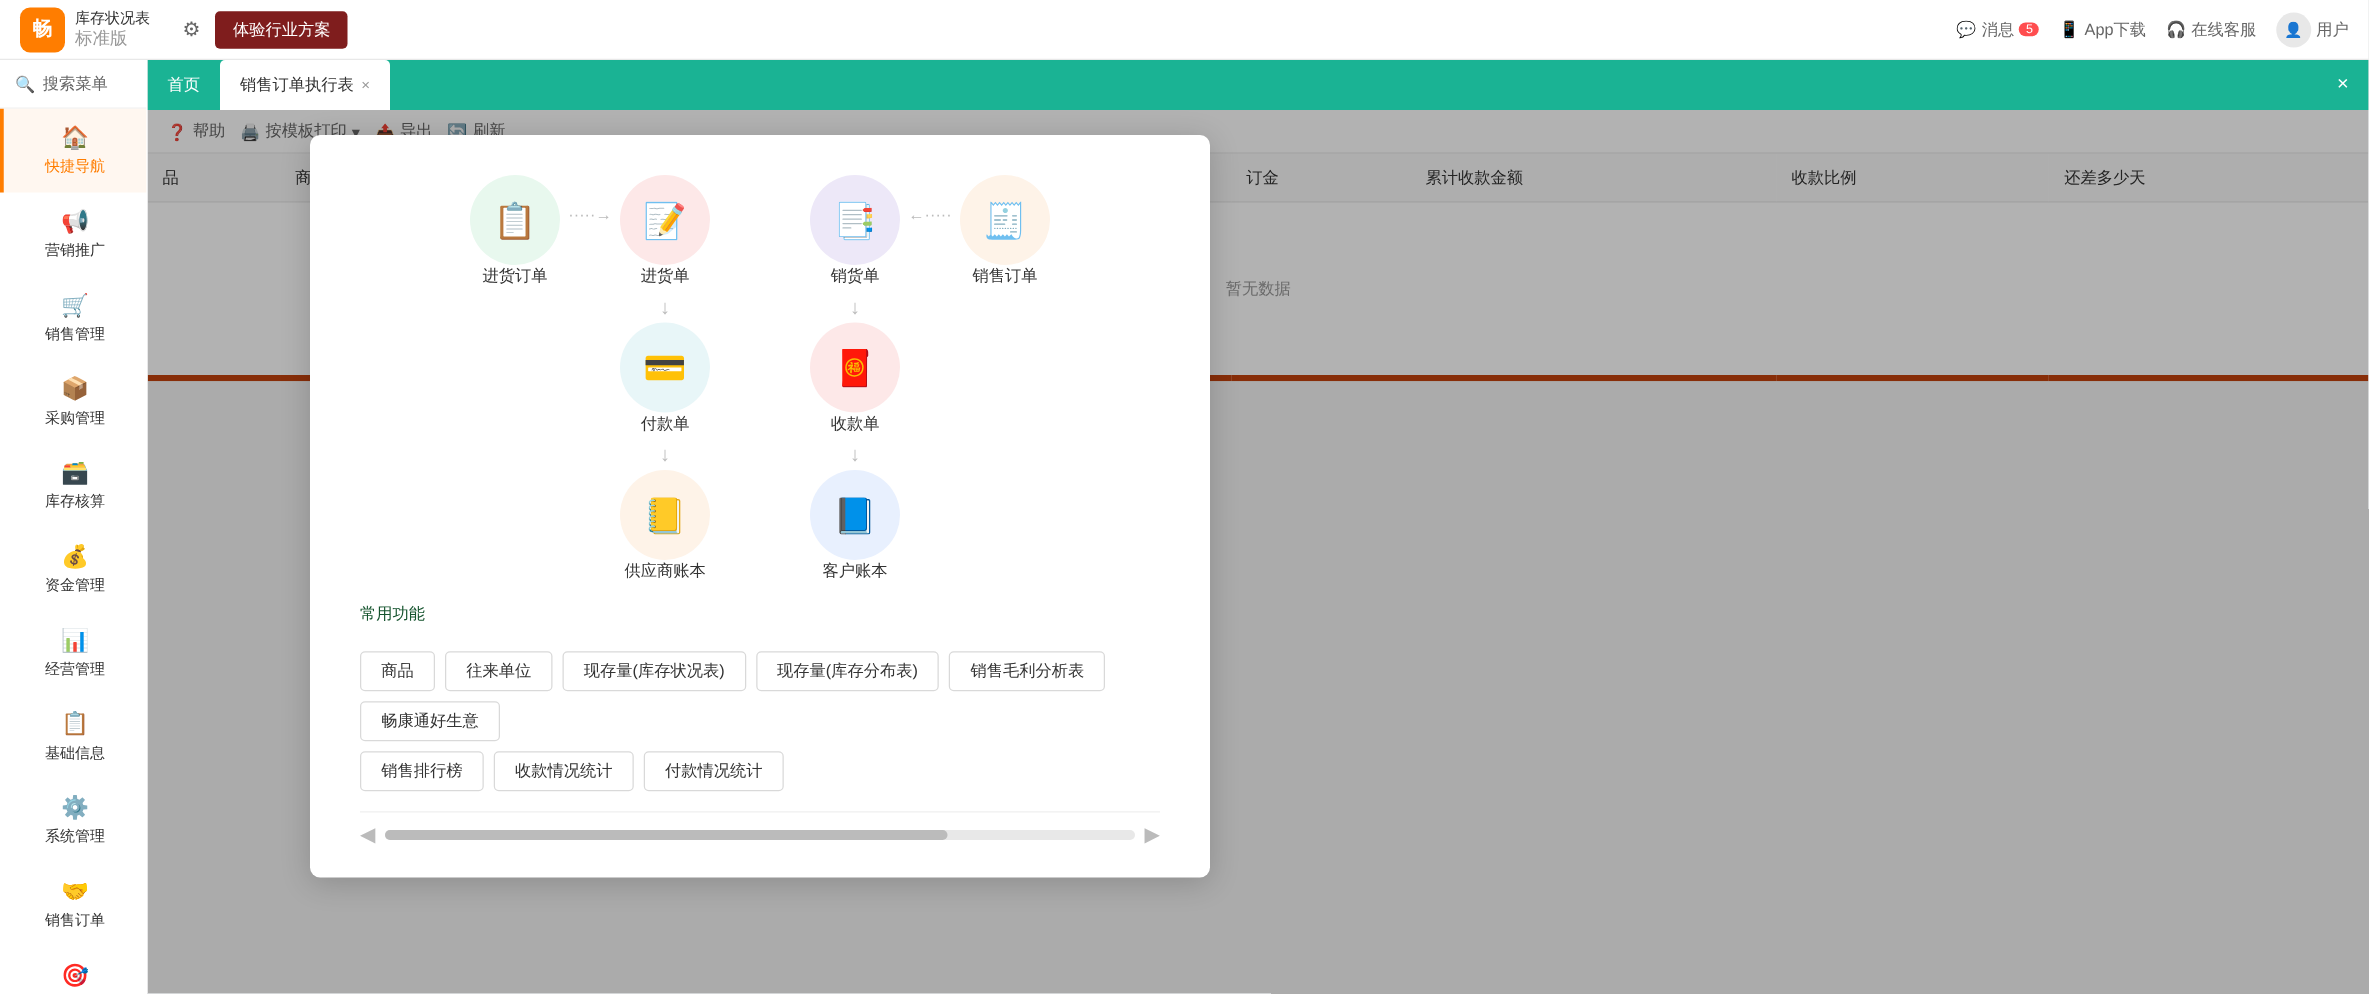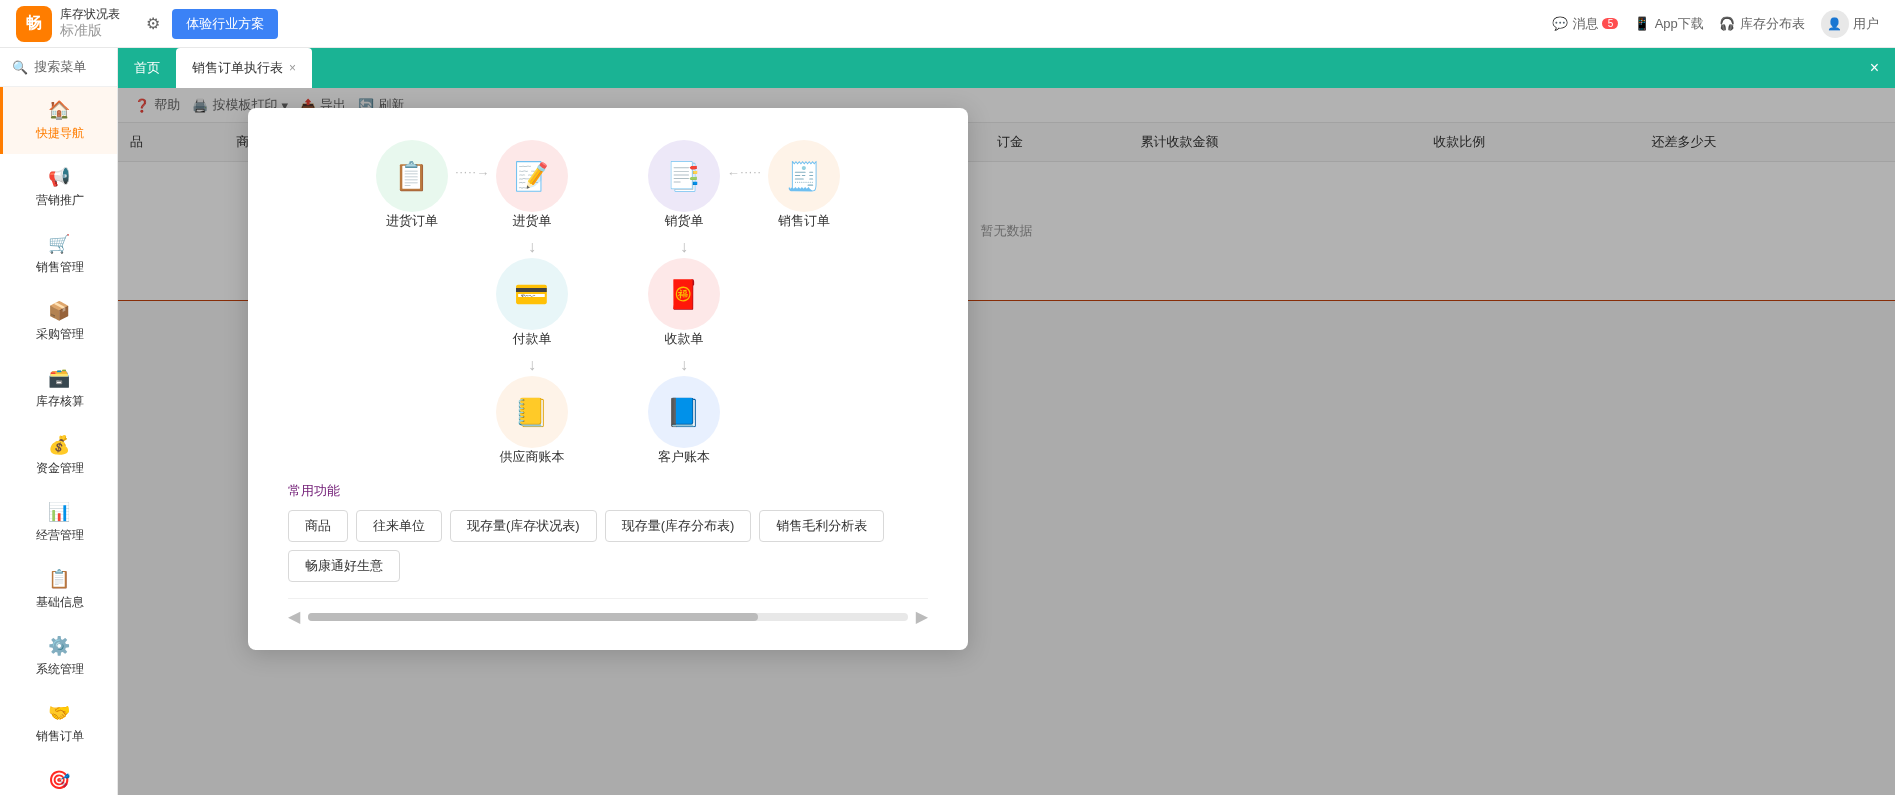--- a/index.html
+++ b/index.html
@@ -16,21 +16,21 @@
     }
     .logo-area { display: flex; align-items: center; gap: 8px; width: 118px; }
     .logo-icon { width: 36px; height: 36px; background: #ff7d00; border-radius: 8px; display: flex; align-items: center; justify-content: center; color: white; font-weight: bold; font-size: 16px; }
     .logo-text { font-size: 12px; color: #333; line-height: 1.3; }
     .logo-sub { font-size: 14px; color: #999; }
     .system-title { font-size: 14px; color: #333; flex: 1; }
     .title-arrow { color: #999; margin: 0 4px; }
     .header-right { display: flex; align-items: center; gap: 16px; margin-left: auto; }
     .header-btn { display: flex; align-items: center; gap: 4px; color: #666; font-size: 13px; cursor: pointer; }
     .badge { background: #ff4d4f; color: white; border-radius: 10px; padding: 0 5px; font-size: 10px; min-width: 16px; text-align: center; }
-    .try-btn { background: #3b82f6; color: white; border: none; border-radius: 4px; padding: 6px 14px; cursor: pointer; font-size: 13px; }
+    .try-btn { background: #7f1d1d; color: white; border: none; border-radius: 4px; padding: 6px 14px; cursor: pointer; font-size: 13px; }
     .gear-btn { color: #666; font-size: 16px; cursor: pointer; }
     .user-avatar { width: 28px; height: 28px; border-radius: 50%; background: #e8e8e8; display: flex; align-items: center; justify-content: center; font-size: 12px; color: #666; }
 
     
     .main-body { display: flex; flex: 1; overflow: hidden; }
 
     
     .sidebar { width: 118px; background: #fff; border-right: 1px solid #e8e8e8; display: flex; flex-direction: column; flex-shrink: 0; overflow-y: auto; }
     .search-menu { display: flex; align-items: center; gap: 6px; padding: 10px 12px; color: #666; font-size: 13px; cursor: pointer; border-bottom: 1px solid #f0f0f0; }
     .sidebar-item { display: flex; flex-direction: column; align-items: center; padding: 12px 8px; cursor: pointer; color: #333; font-size: 12px; gap: 4px; border-left: 3px solid transparent; }
@@ -62,21 +62,21 @@
     .cal-icon { color: #999; margin-left: -26px; cursor: pointer; }
     .status-select { border: 1px solid #d9d9d9; border-radius: 4px; padding: 4px 24px 4px 8px; font-size: 13px; color: #333; width: 120px; }
     .query-btn { background: #ff7d00; color: white; border: none; border-radius: 4px; padding: 5px 16px; cursor: pointer; font-size: 13px; }
     .set-btn { background: white; color: #ff7d00; border: 1px solid #ff7d00; border-radius: 4px; padding: 5px 12px; cursor: pointer; font-size: 13px; }
     .more-cond { color: #1ab394; font-size: 13px; cursor: pointer; display: flex; align-items: center; gap: 2px; }
 
     
     .table-area { flex: 1; background: white; overflow: auto; }
     table { width: 100%; border-collapse: collapse; font-size: 13px; }
     th { background: #fafafa; border-bottom: 1px solid #e8e8e8; padding: 10px 12px; text-align: left; color: #333; font-weight: 500; white-space: nowrap; }
-    td { border-bottom: 1px solid #c2410c; padding: 10px 12px; color: #333; white-space: nowrap; margin-left: 32px; }
+    td { border-bottom: 5px solid #c2410c; padding: 10px 12px; color: #333; white-space: nowrap; margin-left: 32px; }
     .empty-tip { text-align: center; color: #999; padding: 60px; }
 
     
     .modal-overlay { position: absolute; top: 0; left: 0; right: 0; bottom: 0; background: rgba(0,0,0,0.3); z-index: 100; display: flex; align-items: flex-start; justify-content: flex-start; padding: 20px 0 0 130px; }
     .modal { background: white; border-radius: 8px; width: 720px; box-shadow: 0 4px 24px rgba(0,0,0,0.18); overflow: hidden; }
     .modal-body { padding: 32px 40px 24px; }
     .flow-circle { width: 72px; height: 72px; border-radius: 50%; display: flex; align-items: center; justify-content: center; font-size: 28px; }
     .flow-label { font-size: 13px; color: #333; text-align: center; }
 
     
@@ -84,21 +84,21 @@
     .circle-pink { background: #fde8e8; }
     .circle-purple { background: #ede8f8; }
     .circle-orange { background: #fef3e8; }
     .circle-teal { background: #e8f6f8; }
     .circle-red { background: #fde8e8; }
     .circle-amber { background: #fef3e8; }
     .circle-blue { background: #e8f0fe; }
 
     
     .func-section { margin-top: 16px; }
-    .func-title { font-size: 13px; color: #701a75; margin-bottom: 10px; font-weight: 500; font-family: Liberation Mono, monospace; }
+    .func-title { font-size: 13px; color: #14532d; margin-bottom: 21px; font-weight: 500; font-family: Liberation Mono, monospace; }
     .func-buttons { display: flex; flex-wrap: wrap; gap: 8px; }
     .func-btn { border: 1px solid #d9d9d9; border-radius: 4px; padding: 6px 16px; background: white; color: #333; font-size: 13px; cursor: pointer; }
     .flow-col { display: flex; flex-direction: column; align-items: center; }
   </style>
 </head>
 <body>
 
 <div class="app-container">
 
   <div class="top-header">
@@ -116,21 +116,21 @@
         <span>💬</span>
         <span>消息</span>
         <span class="badge">5</span>
       </div>
       <div class="header-btn">
         <span>📱</span>
         <span>App下载</span>
       </div>
       <div class="header-btn">
         <span>🎧</span>
-        <span>库存分布表</span>
+        <span>在线客服</span>
       </div>
       <div class="header-btn">
         <div class="user-avatar">👤</div>
         <span>用户</span>
       </div>
     </div>
   </div>
 
   <div class="main-body">
 
@@ -372,20 +372,25 @@
               <div class="func-section">
                 <div class="func-title">常用功能</div>
                 <div class="func-buttons">
                   <button class="func-btn">商品</button>
                   <button class="func-btn">往来单位</button>
                   <button class="func-btn">现存量(库存状况表)</button>
                   <button class="func-btn">现存量(库存分布表)</button>
                   <button class="func-btn">销售毛利分析表</button>
                   <button class="func-btn">畅康通好生意</button>
                 </div>
+                <div class="func-buttons" style="margin-top:8px;">
+                  <button class="func-btn">销售排行榜</button>
+                  <button class="func-btn">收款情况统计</button>
+                  <button class="func-btn">付款情况统计</button>
+                </div>
               </div>
 
               <div style="margin-top:16px;padding-top:8px;border-top:1px solid #f0f0f0;">
                 <div style="display:flex;align-items:center;justify-content:space-between;">
                   <span style="color:#bbb;font-size:16px;cursor:pointer;">◀</span>
                   <div style="flex:1;height:8px;background:#e8e8e8;border-radius:4px;margin:0 8px;position:relative;">
                     <div style="width:75%;height:8px;background:#bbb;border-radius:4px;"></div>
                   </div>
                   <span style="color:#bbb;font-size:16px;cursor:pointer;">▶</span>
                 </div>

